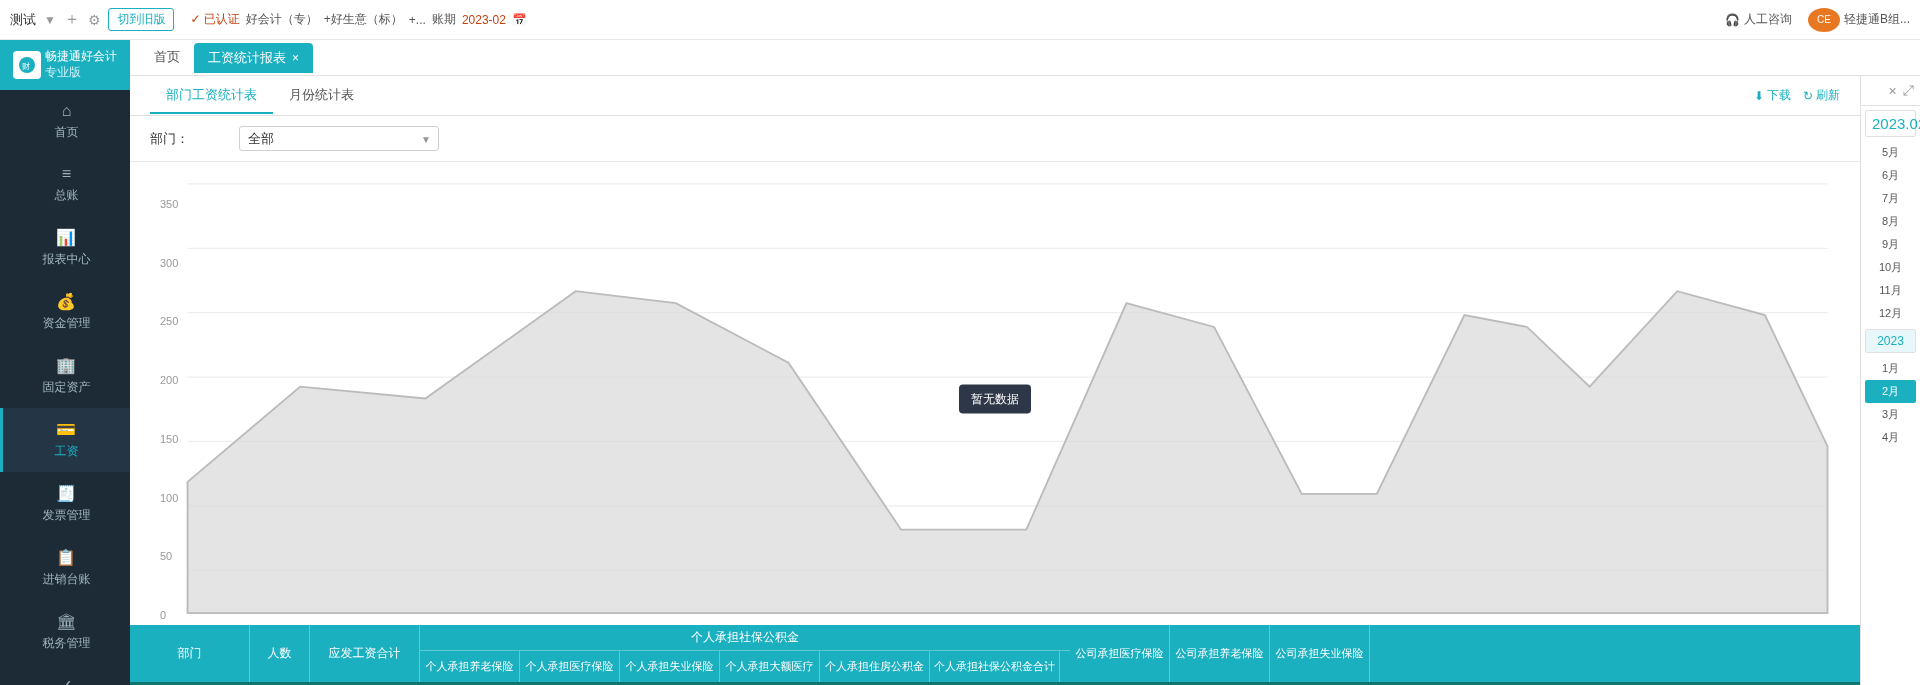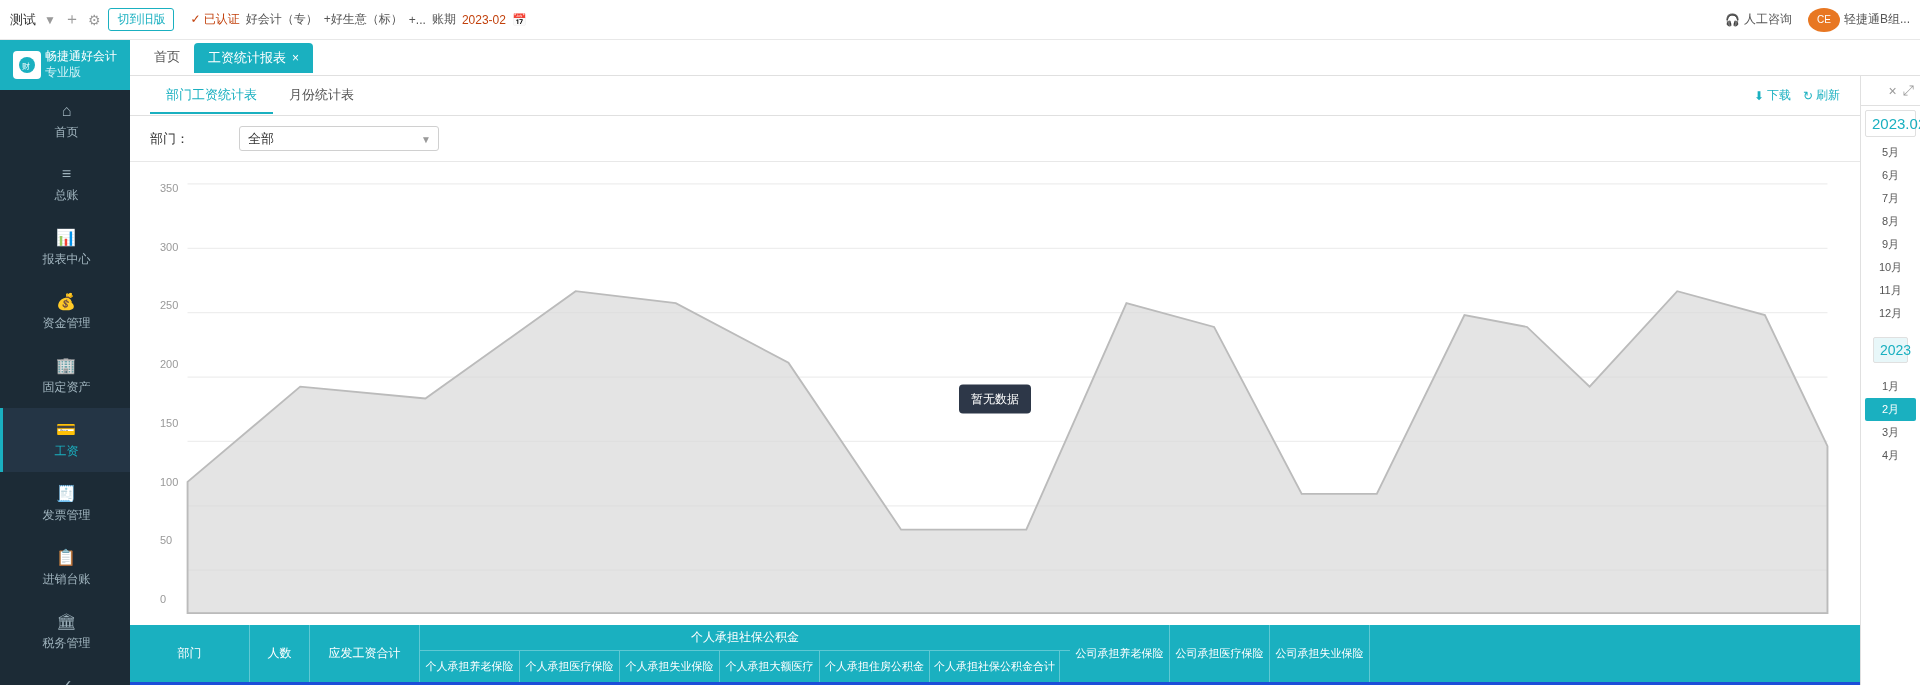--- a/index.html
+++ b/index.html
@@ -68,21 +68,21 @@
     .tab-item.active {
       background: #1ab0c0; color: #fff; border-radius: 4px 4px 0 0;
       border-bottom: none; display: flex; align-items: center; gap: 6px;
     }
     .tab-close { font-size: 12px; cursor: pointer; color: #fff; }
 
     
     .page-content { flex: 1; display: flex; overflow: hidden; }
 
     
-    .main-page { flex: 1; display: flex; flex-direction: column; overflow: hidden; background: #1d4ed8; }
+    .main-page { flex: 1; display: flex; flex-direction: column; overflow: hidden; background: #0f766e; }
 
     
     .sub-tabs {
       background: #fff; border-bottom: 1px solid #e0e0e0;
       display: flex; align-items: center; padding: 0 20px; height: 40px;
       gap: 0; flex-shrink: 0;
     }
     .sub-tab {
       padding: 8px 16px; font-size: 13px; color: #555; cursor: pointer;
       border-bottom: 2px solid transparent;
@@ -144,21 +144,21 @@
     .chart-svg { width: 100%; height: 100%; }
 
     
     .chart-tooltip {
       position: absolute; background: #2d3748; color: #fff; border-radius: 4px;
       padding: 6px 12px; font-size: 12px; pointer-events: none;
       top: 50%; left: 50%; transform: translate(-50%, -50%);
     }
 
     
-    .y-axis-labels { position: absolute; left: 10px; top: 10px; display: flex; flex-direction: column; justify-content: space-between; height: calc(100% - 30px); font-size: 11px; color: #999; }
+    .y-axis-labels { position: absolute; left: 10px; top: 26px; display: flex; flex-direction: column; justify-content: space-between; height: calc(100% - 30px); font-size: 11px; color: #999; }
 
     .chart-wrapper { position: relative; width: 100%; height: 100%; }
   </style>
 </head>
 <body>
 
 <div class="top-header">
   <div class="header-test-label">测试</div>
   <div class="header-arrow">▼</div>
   <div class="header-plus">＋</div>
@@ -336,43 +336,43 @@
               <div class="table-col-group-cells">
                 <div class="table-col" style="width:100px; min-width:100px; font-size:11px;">个人承担养老保险</div>
                 <div class="table-col" style="width:100px; min-width:100px; font-size:11px;">个人承担医疗保险</div>
                 <div class="table-col" style="width:100px; min-width:100px; font-size:11px;">个人承担失业保险</div>
                 <div class="table-col" style="width:100px; min-width:100px; font-size:11px;">个人承担大额医疗</div>
                 <div class="table-col" style="width:110px; min-width:110px; font-size:11px;">个人承担住房公积金</div>
                 <div class="table-col" style="width:130px; min-width:130px; font-size:11px;">个人承担社保公积金合计</div>
               </div>
             </div>
 
+            <div class="table-col" style="width:100px; min-width:100px; font-size:11px; display:flex; align-items:center; justify-content:center;">公司承担医疗保险</div>
             <div class="table-col" style="width:100px; min-width:100px; font-size:11px; display:flex; align-items:center; justify-content:center;">公司承担养老保险</div>
-            <div class="table-col" style="width:100px; min-width:100px; font-size:11px; display:flex; align-items:center; justify-content:center;">公司承担医疗保险</div>
             <div class="table-col" style="width:100px; min-width:100px; font-size:11px; display:flex; align-items:center; justify-content:center;">公司承担失业保险</div>
           </div>
         </div>
       </div>
 
       <div class="right-panel">
         <div class="right-panel-header">
           <span class="right-panel-btn">×</span>
           <span class="right-panel-btn">⤢</span>
         </div>
         <div class="right-panel-year">2023.02</div>
         <div id="right-panel-months">
             <div class="right-panel-month">5月</div>
             <div class="right-panel-month">6月</div>
             <div class="right-panel-month">7月</div>
             <div class="right-panel-month">8月</div>
             <div class="right-panel-month">9月</div>
             <div class="right-panel-month">10月</div>
             <div class="right-panel-month">11月</div>
             <div class="right-panel-month">12月</div>
-            <div class="right-panel-year" style="background: rgb(232, 247, 249); color: rgb(26, 176, 192); font-size: 14px; margin: 12px;">2023</div>
+            <div class="right-panel-year" style="background: rgb(232, 247, 249); color: rgb(26, 176, 192); font-size: 12px; margin: 4px;">2023</div>
             <div class="right-panel-month">1月</div>
             <div class="right-panel-month active">2月</div>
             <div class="right-panel-month">3月</div>
             <div class="right-panel-month">4月</div>
           </div>
       </div>
     </div>
   </div>
 </div>
 

